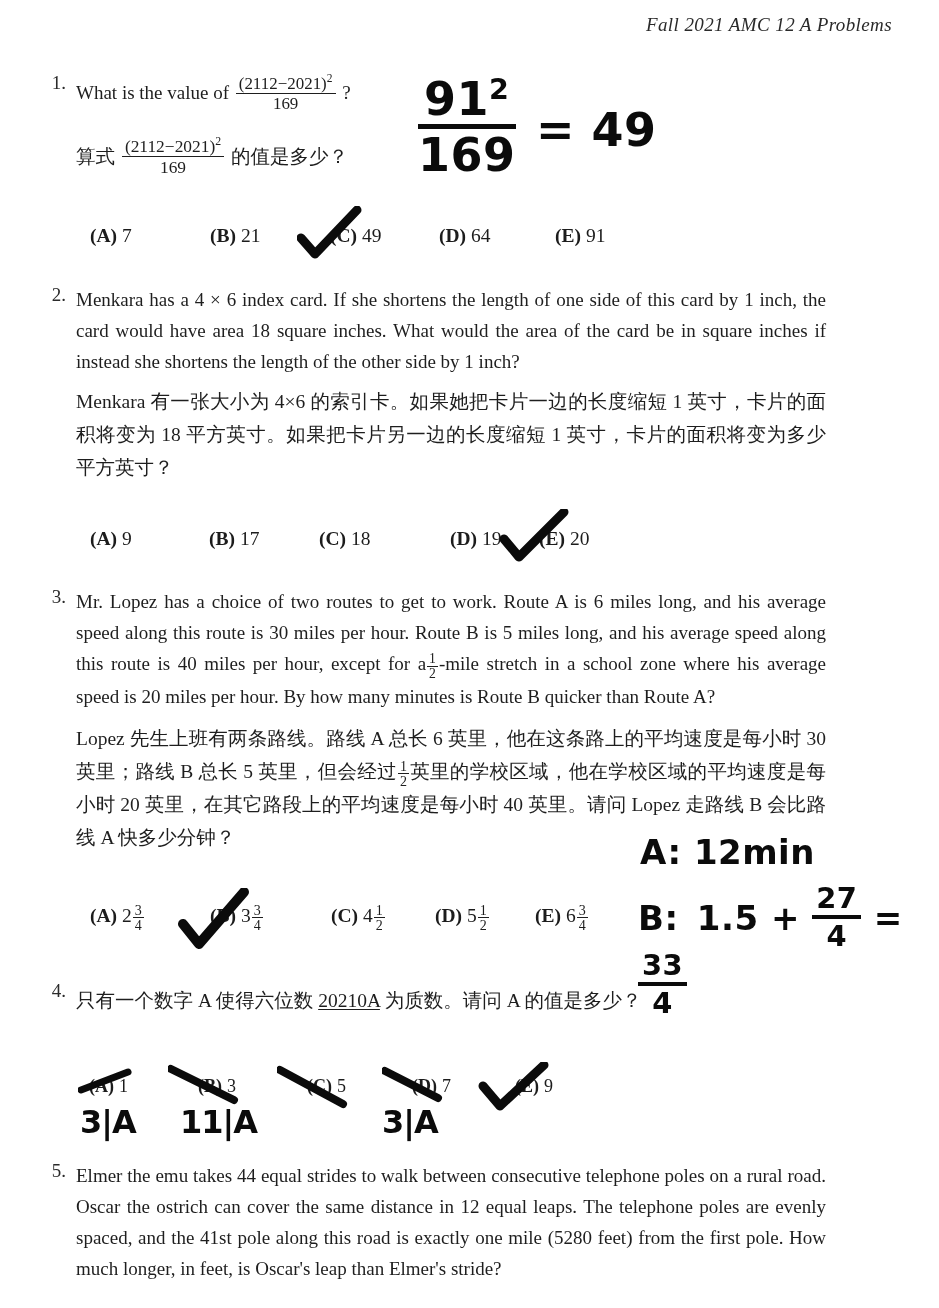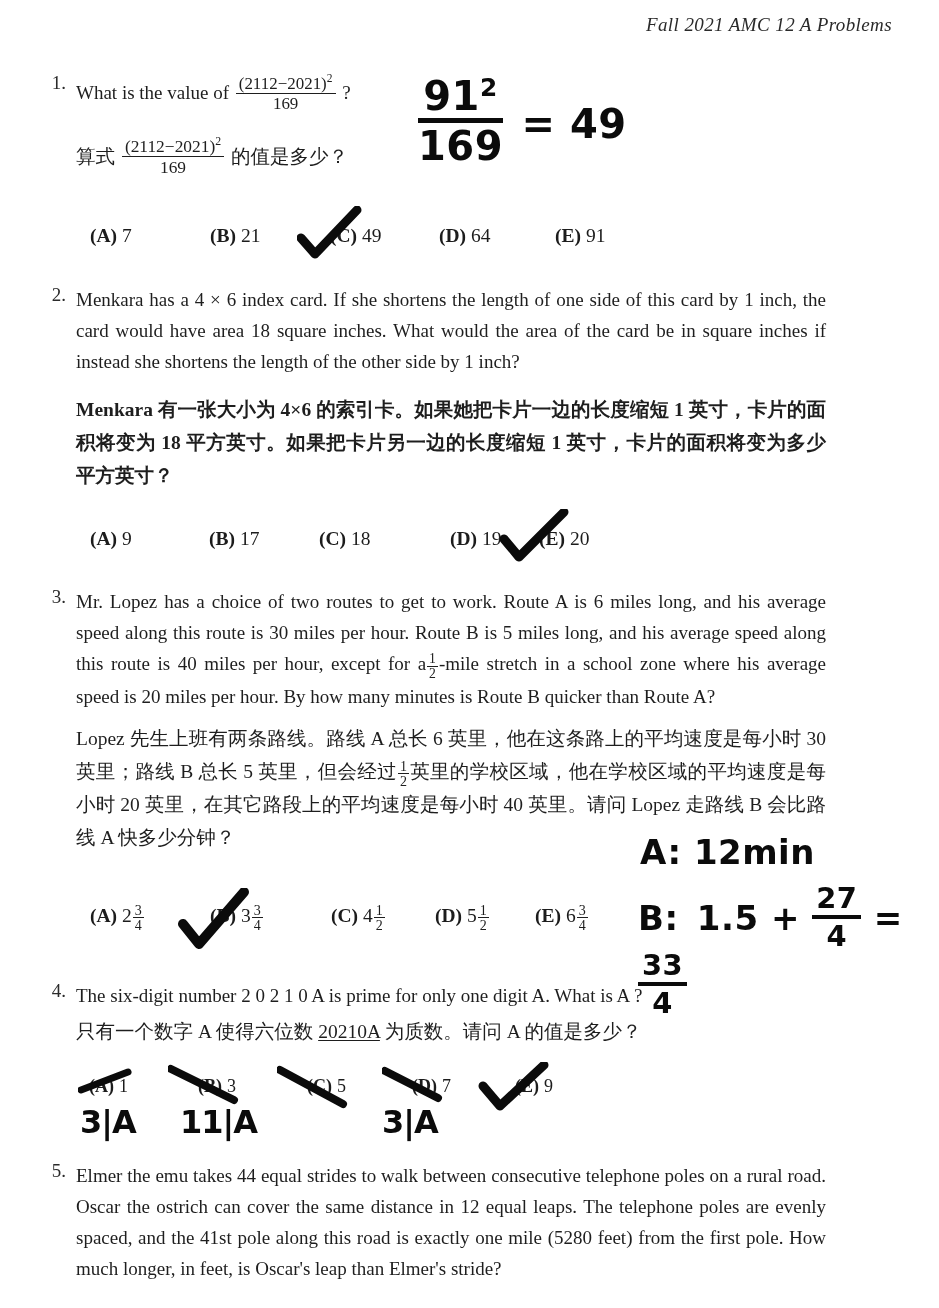--- a/index.html
+++ b/index.html
@@ -180,21 +180,21 @@
         <span>算式</span>
         <span class="frac">
           <span class="num"><span>(2112</span><span>−</span><span>2021)</span><sup class="exp">2</sup></span>
           <span class="den">169</span>
         </span>
         <span>的值是多少？</span>
       </div>
     </div>
   </div>
 
-  <div class="hw" style="left:418px; top:76px; font-size:40px;">
+  <div class="hw" style="left:418px; top:76px; font-size:46px;">
     <span class="hw-frac">
       <span class="num"><span>91</span><sup style="font-size:0.62em">2</sup></span>
       <span class="den">169</span>
     </span>
     <span style="margin-left:4px;">= 49</span>
   </div>
 
   <div class="choices" style="top:225px; left:26px; width:880px; height:30px;">
     <span class="choice" style="left:64px;"><span class="lab">(A)</span><span class="val">7</span></span>
     <span class="choice" style="left:184px;"><span class="lab">(B)</span><span class="val">21</span></span>
@@ -203,21 +203,21 @@
     <span class="choice" style="left:529px;"><span class="lab">(E)</span><span class="val">91</span></span>
   </div>
   <svg class="check" style="left:297px; top:206px;" width="70" height="54">
     <path d="M4,32 L18,48 L60,4" stroke="#0b0b0b" stroke-width="9" fill="none" stroke-linecap="round" stroke-linejoin="round"></path>
   </svg>
 
   <div class="problem" style="top:284px;">
     <div class="pnum">2.</div>
     <div class="pbody">
       <div class="en">Menkara has a 4 × 6 index card. If she shortens the length of one side of this card by 1 inch, the card would have area 18 square inches. What would the area of the card be in square inches if instead she shortens the length of the other side by 1 inch?</div>
-      <div class="zh" style="margin-top:16px;font-weight:bold;">Menkara 有一张大小为 4×6 的索引卡。如果她把卡片一边的长度缩短 1 英寸，卡片的面积将变为 18 平方英寸。如果把卡片另一边的长度缩短 1 英寸，卡片的面积将变为多少平方英寸？</div>
+      <div class="zh" style="margin-top:8px;">Menkara 有一张大小为 4×6 的索引卡。如果她把卡片一边的长度缩短 1 英寸，卡片的面积将变为 18 平方英寸。如果把卡片另一边的长度缩短 1 英寸，卡片的面积将变为多少平方英寸？</div>
     </div>
   </div>
 
   <div class="choices" style="top:528px; left:26px; width:880px; height:30px;">
     <span class="choice" style="left:64px;"><span class="lab">(A)</span><span class="val">9</span></span>
     <span class="choice" style="left:183px;"><span class="lab">(B)</span><span class="val">17</span></span>
     <span class="choice" style="left:293px;"><span class="lab">(C)</span><span class="val">18</span></span>
     <span class="choice" style="left:424px;"><span class="lab">(D)</span><span class="val">19</span></span>
     <span class="choice" style="left:513px;"><span class="lab">(E)</span><span class="val">20</span></span>
   </div>
@@ -261,21 +261,20 @@
     <span class="choice" style="left:409px;"><span class="lab">(D)</span><span class="val mixed"><span>5</span><span class="sfrac"><span class="num">1</span><span class="den">2</span></span></span></span>
     <span class="choice" style="left:509px;"><span class="lab">(E)</span><span class="val mixed"><span>6</span><span class="sfrac"><span class="num">3</span><span class="den">4</span></span></span></span>
   </div>
   <svg class="check" style="left:178px; top:888px;" width="72" height="62">
     <path d="M5,36 L21,56 L66,4" stroke="#0b0b0b" stroke-width="10" fill="none" stroke-linecap="round" stroke-linejoin="round"></path>
   </svg>
 
   <div class="problem" style="top:980px;">
     <div class="pnum">4.</div>
     <div class="pbody">
-      <div class="en nojust">The six-digit number 2 0 2 1 0 A is prime for only one digit A. What is A ?</div>
       <div class="zh nojust" style="margin-top:4px;">
         <span>只有一个数字 A 使得六位数 </span><span class="uline">20210A</span><span> 为质数。请问 A 的值是多少？</span>
       </div>
     </div>
   </div>
 
   <div class="choices" style="top:1076px; left:26px; width:880px; height:30px; font-size:18px;">
     <span class="choice" style="left:63px;"><span class="lab">(A)</span><span class="val">1</span></span>
     <span class="choice" style="left:172px;"><span class="lab">(B)</span><span class="val">3</span></span>
     <span class="choice" style="left:281px;"><span class="lab">(C)</span><span class="val">5</span></span>

